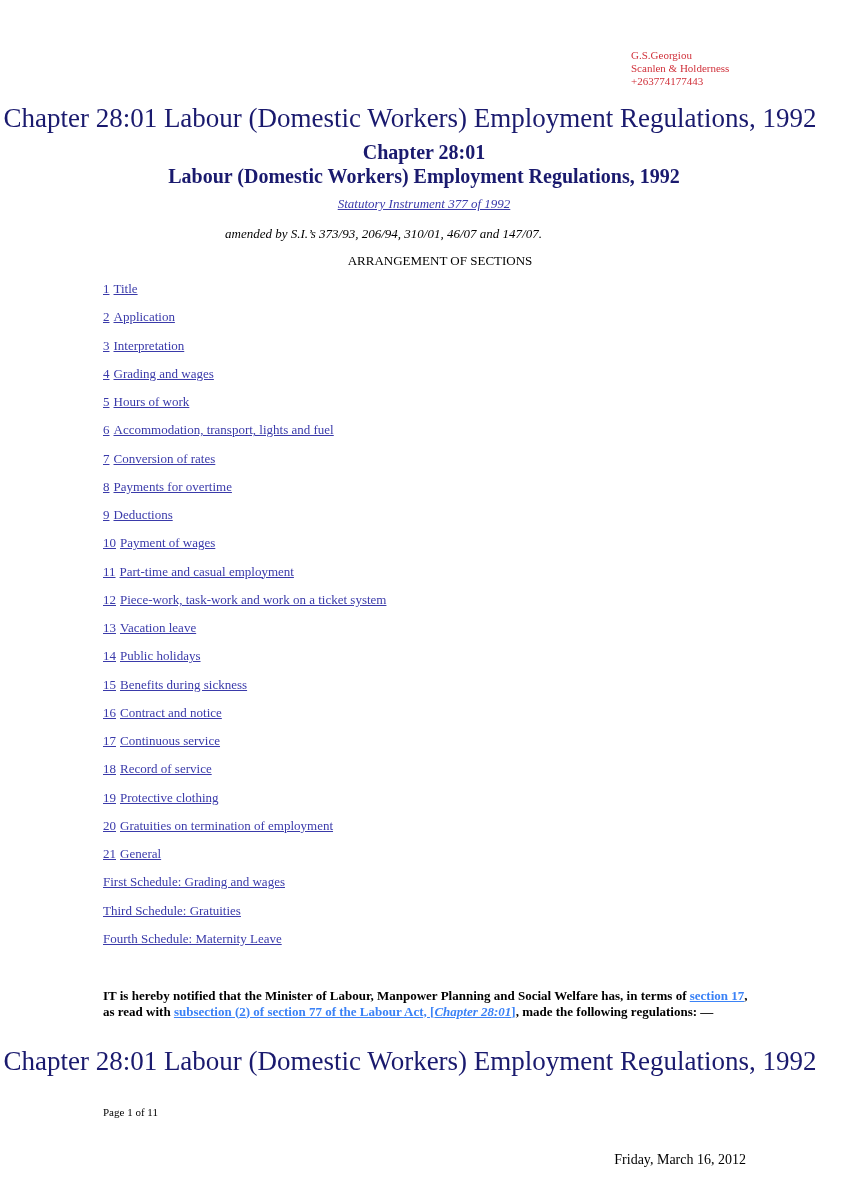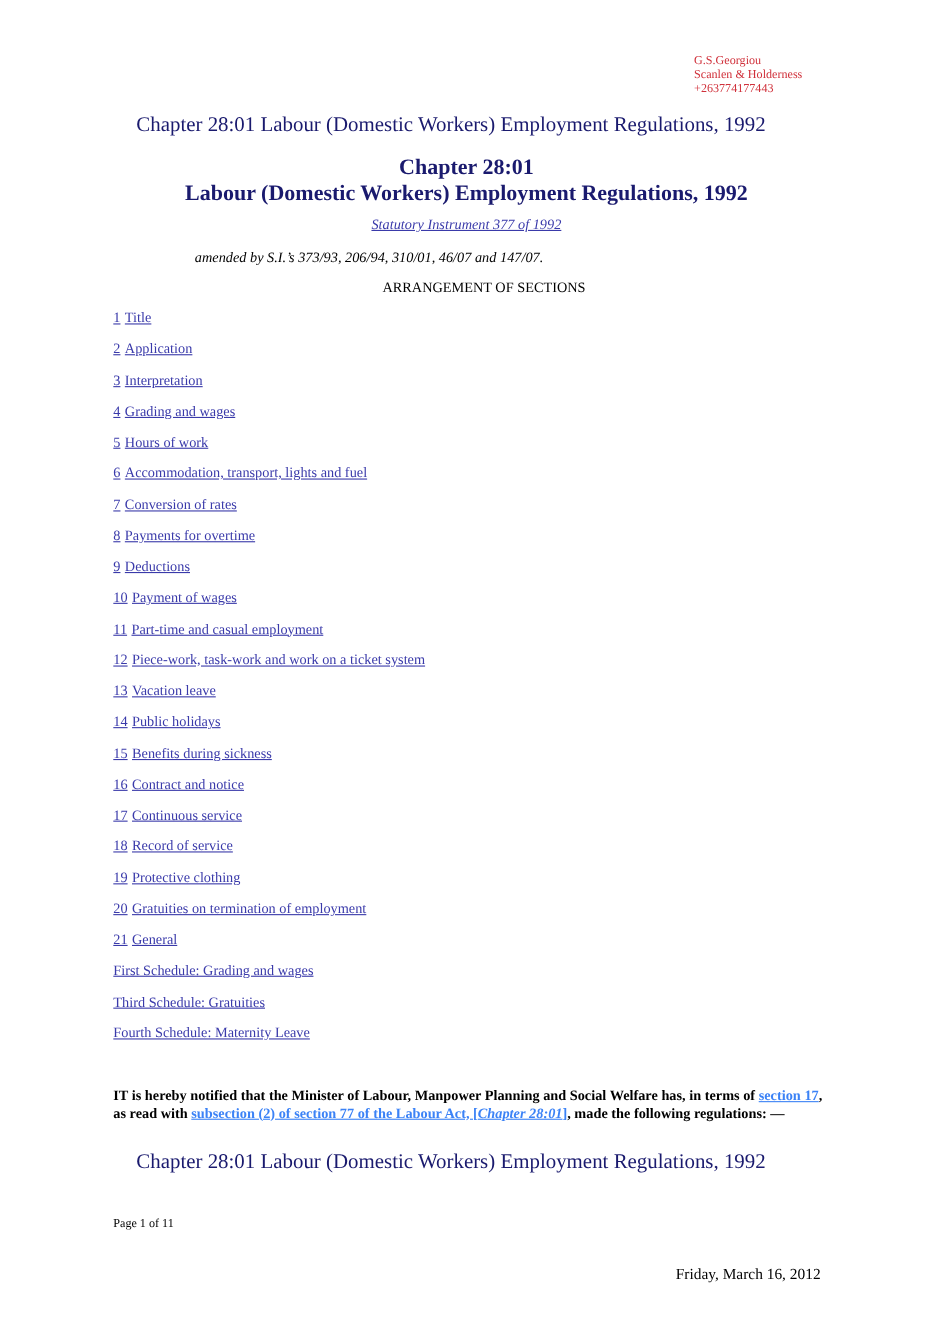--- a/index.html
+++ b/index.html
@@ -22,21 +22,21 @@
       font-size: 11px;
       line-height: 13px;
       color: #d0303a;
     }
     .stamp div { white-space: nowrap; margin-left: 16px; }
     .running-header {
       position: absolute;
       left: 0;
       width: 820px;
       text-align: center;
-      font-size: 19px;
+      font-size: 27px;
       color: #1a1a6e;
       white-space: nowrap;
     }
     .running-header.top { top: 103px; }
     .running-header.bottom { top: 1046px; }
     .main-title {
       position: absolute;
       left: 0;
       width: 848px;
       top: 140px;
@@ -61,20 +61,21 @@
       cursor: pointer;
     }
     .amended {
       position: absolute;
       left: 0;
       width: 671px;
       top: 226px;
       text-align: center;
       font-size: 13px;
       font-style: italic;
+      padding-left: 48px;
     }
     .arrangement {
       position: absolute;
       left: 16px;
       width: 848px;
       top: 253px;
       text-align: center;
       font-size: 13px;
     }
     .toc {

